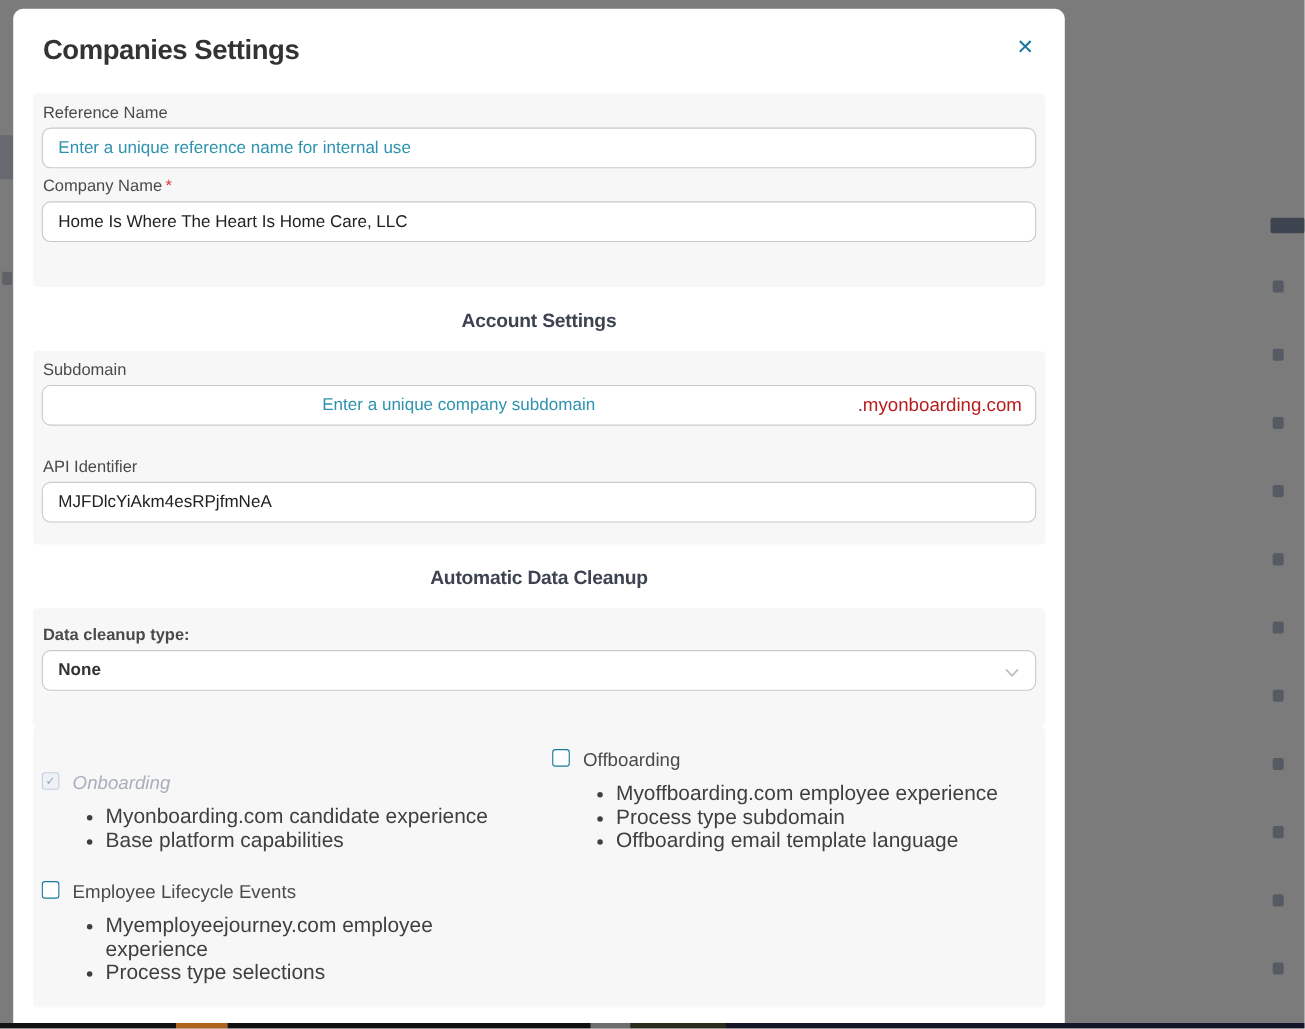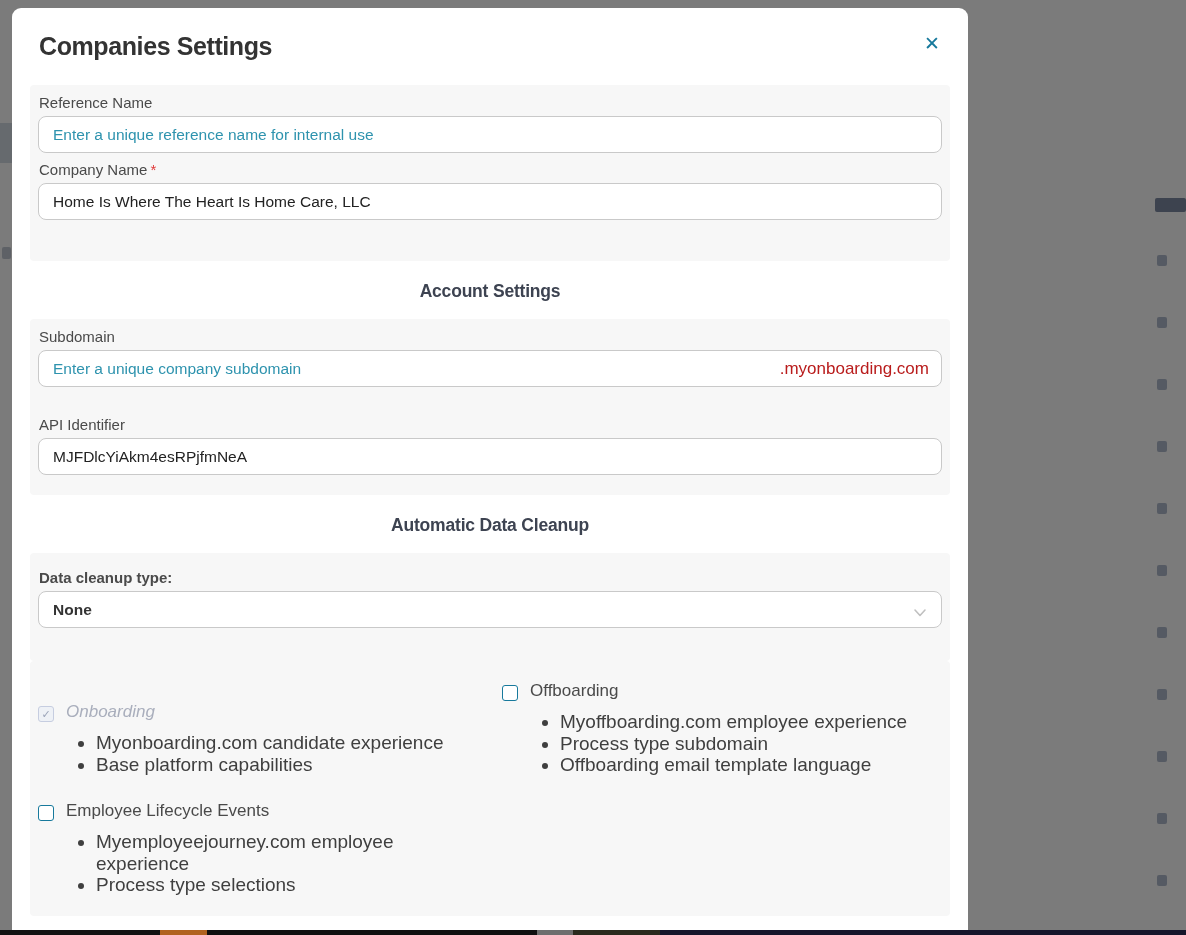--- a/index.html
+++ b/index.html
@@ -104,21 +104,21 @@
   .exp-panel {
     display: grid;
     grid-template-columns: 1fr 1fr;
     padding: 14px 8px 20px 8px;
     margin-bottom: 0;
   }
   .exp-col-right { padding-left: 12px; }
   .exp-block { margin-top: 6px; }
   .exp-block.pushed { margin-top: 27px; }
   .exp-block + .exp-block { margin-top: 26px; }
-  .checkbox-row { display: flex; align-items: flex-end; gap: 12px; cursor: pointer; }
+  .checkbox-row { display: flex; align-items: flex-start; gap: 12px; cursor: pointer; }
   .checkbox {
     width: 16px; height: 16px; flex: 0 0 16px;
     border: 1.5px solid #17799c; border-radius: 3px;
     background: #ffffff;
     display: flex; align-items: center; justify-content: center;
     font-size: 11px; color: transparent;
   }
   .checkbox-label { font-size: 17px; color: #4a4a4a; }
   .exp-block.disabled .checkbox {
     border-color: #c6cde0; background: #eef1f6; color: #9aa3b8; cursor: default;
@@ -175,21 +175,21 @@
       </div>
     </div>
   </div>
 
   <h2 class="section-heading">Account Settings</h2>
 
   <div class="panel">
     <div class="form-group spaced">
       <label class="field-label">Subdomain</label>
       <div class="text-input-wrap">
-        <input class="text-input" type="text" style="padding-right: 160px;" placeholder="Enter a unique company subdomain">
+        <input class="text-input" type="text" style="padding-right: 160px; text-align: center;" placeholder="Enter a unique company subdomain">
         <span class="input-suffix">.myonboarding.com</span>
       </div>
     </div>
     <div class="form-group">
       <label class="field-label">API Identifier</label>
       <div class="text-input-wrap">
         <input class="text-input" type="text" value="MJFDlcYiAkm4esRPjfmNeA" style="">
       </div>
     </div>
   </div>

